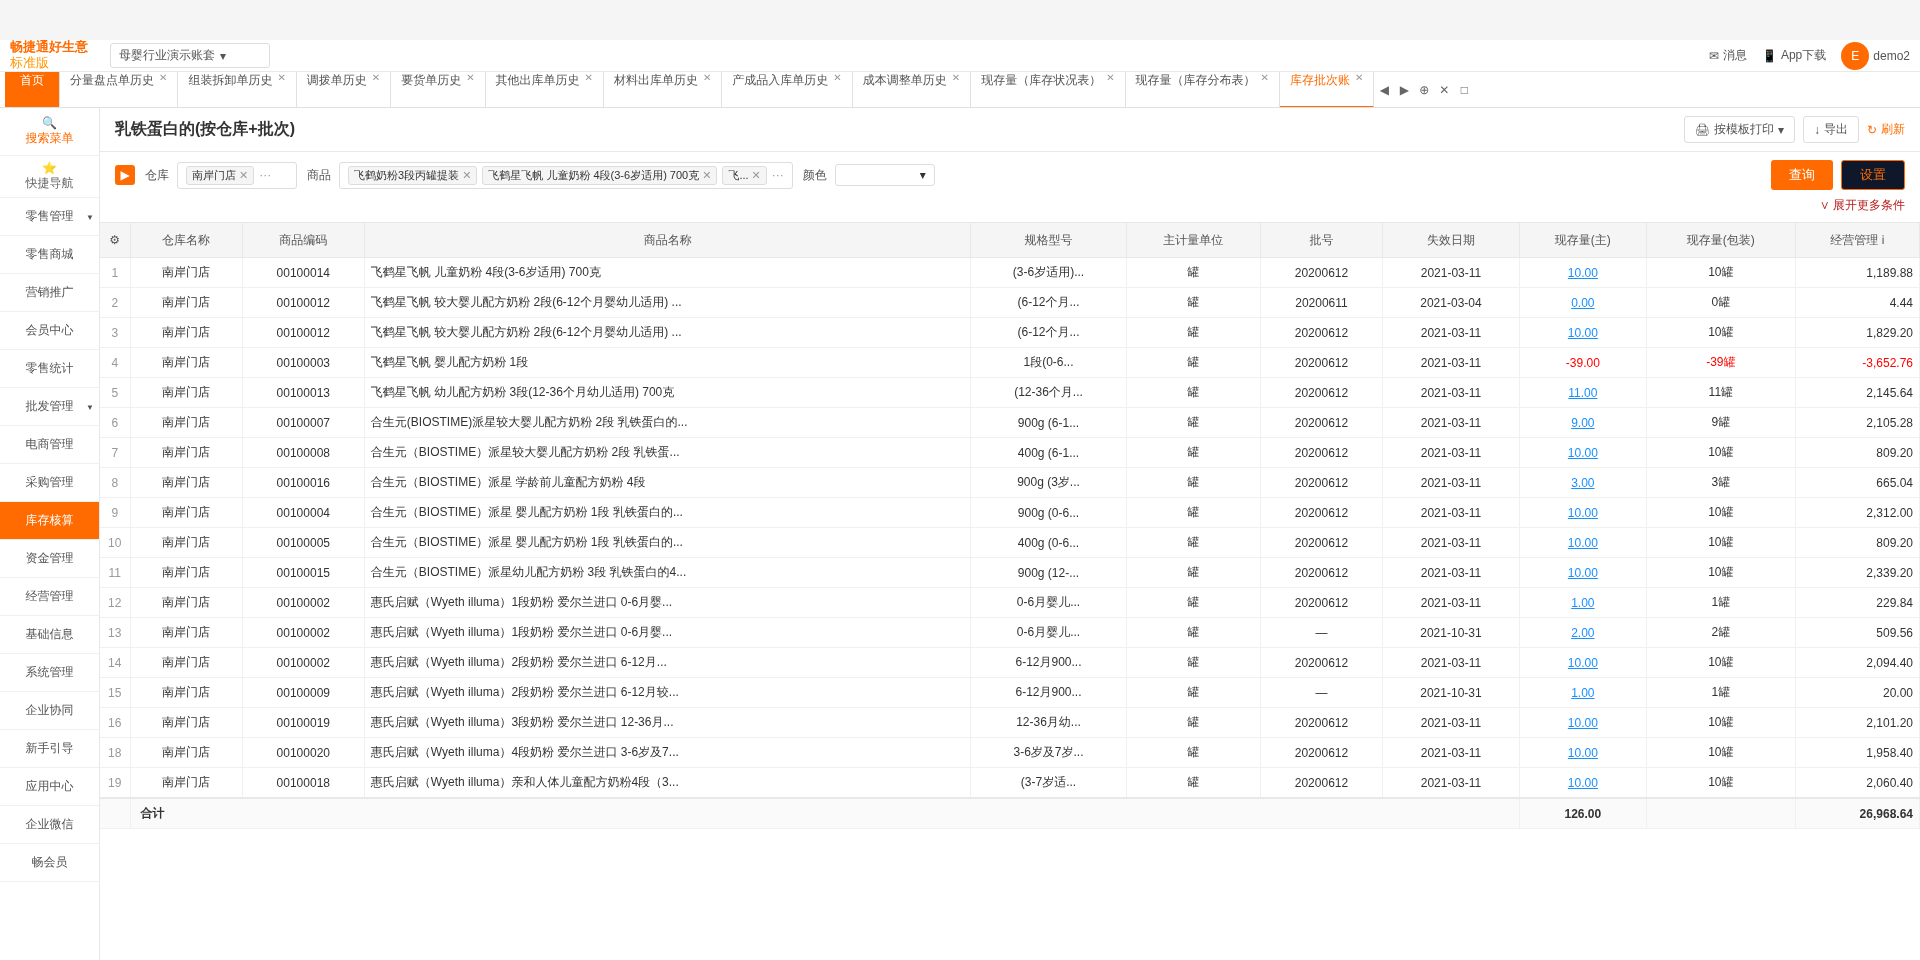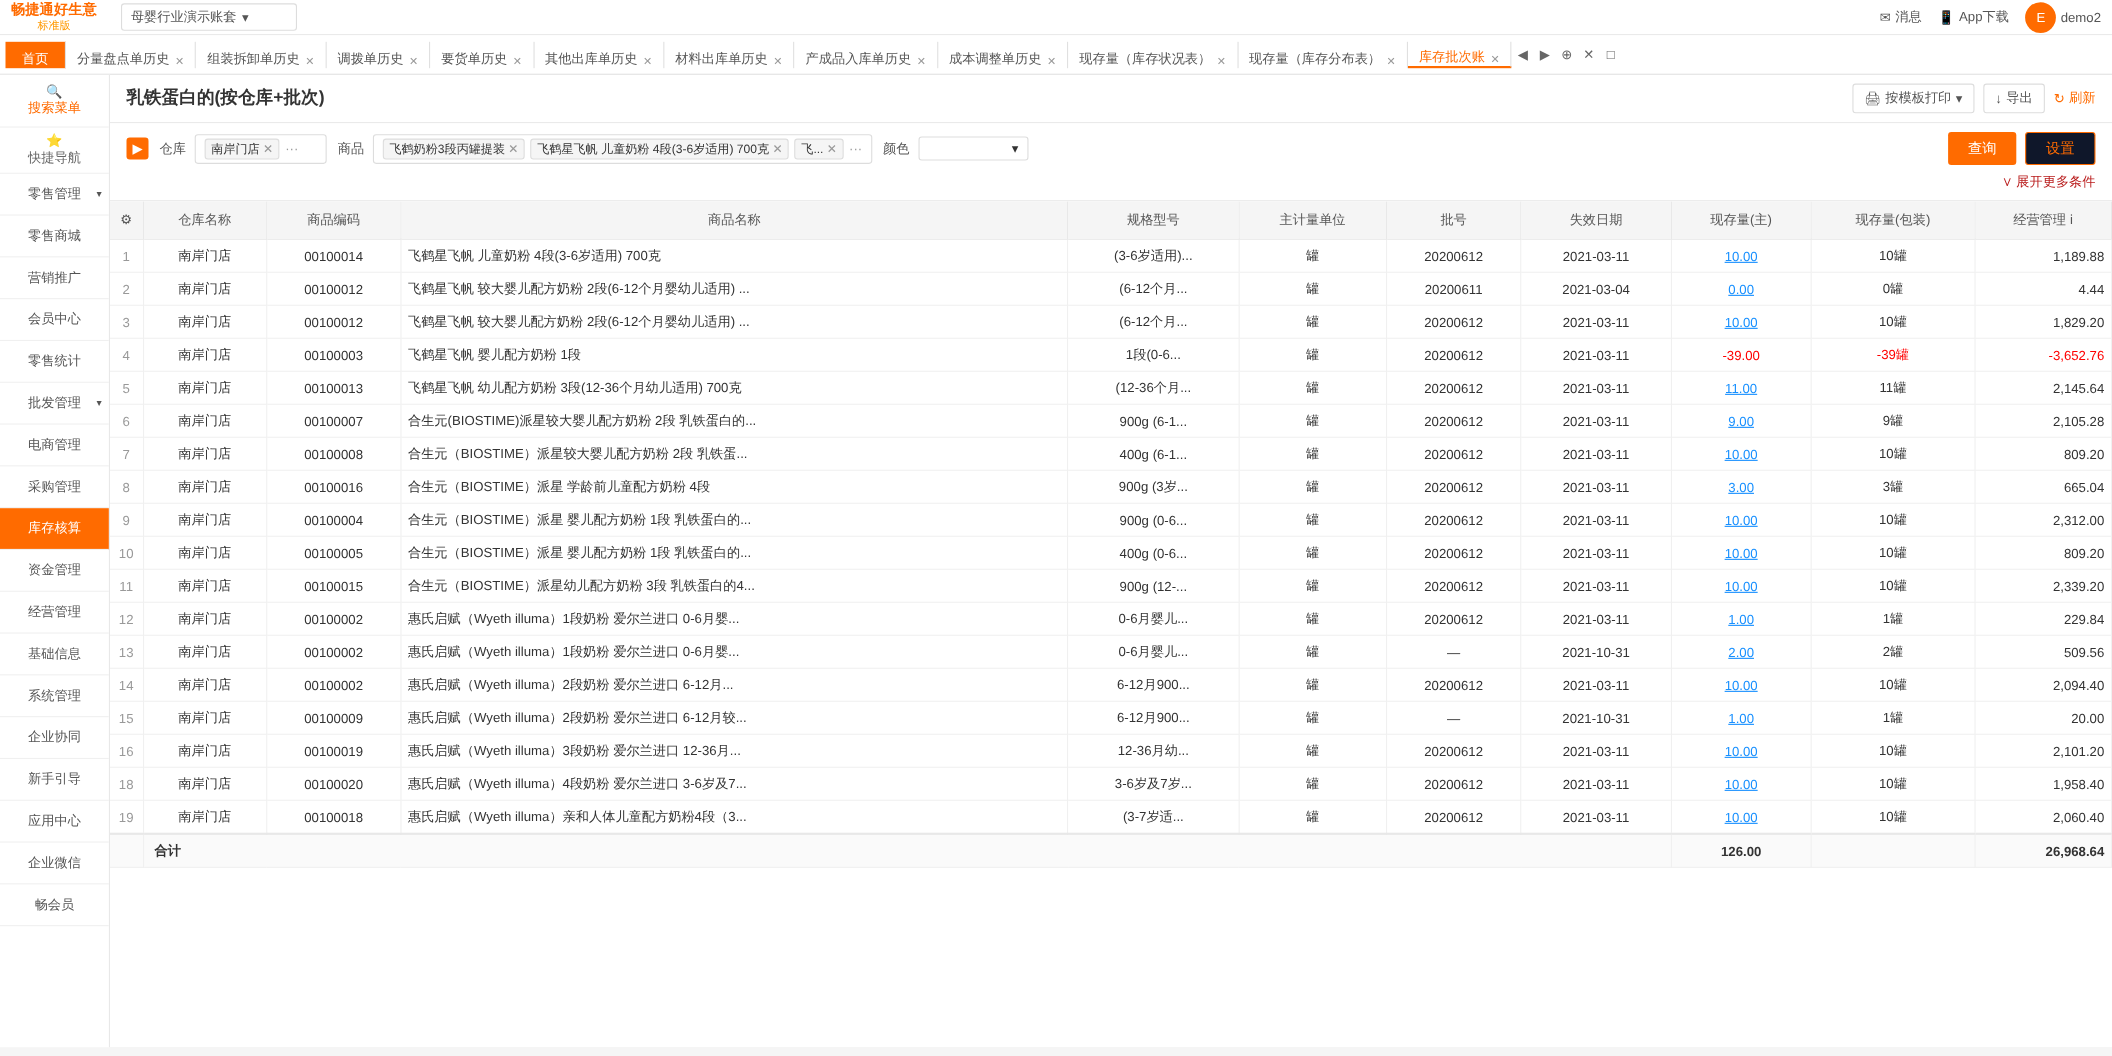--- a/index.html
+++ b/index.html
@@ -1,30 +1,30 @@
 <!DOCTYPE html>
 <html><head>
   <meta charset="utf-8">
   <style>
     * { box-sizing: border-box; margin: 0; padding: 0; }
     body { font-family: 'Microsoft YaHei', Arial, sans-serif; font-size: 12px; background: #f5f5f5; color: #333; overflow: hidden; width: 1920px; height: 960px; }
 
     
-    .top-bar { display: flex; align-items: center; background: #fff; border-bottom: 1px solid #e8e8e8; height: 32px; padding: 0 10px; }
+    .top-bar { display: flex; align-items: center; background: #fff; border-bottom: 1px solid #e8e8e8; height: 32px; padding: 0 10px; margin-top: 40px; }
     .logo-area { display: flex; align-items: center; width: 100px; }
     .logo-text { color: #ff6b00; font-size: 13px; font-weight: bold; line-height: 1.2; }
-    .logo-sub { color: #ff9900; font-size: 10px; text-align: center; }
+    .logo-sub { color: #ff9900; font-size: 13px; }
     .industry-selector { display: flex; align-items: center; border: 1px solid #ddd; border-radius: 3px; padding: 3px 8px; cursor: pointer; font-size: 12px; color: #555; gap: 5px; min-width: 160px; }
     .top-right { margin-left: auto; display: flex; align-items: center; gap: 15px; font-size: 12px; color: #555; }
     .top-right-item { display: flex; align-items: center; gap: 4px; cursor: pointer; }
     .avatar { width: 28px; height: 28px; border-radius: 50%; background: #ff6b00; display: flex; align-items: center; justify-content: center; color: #fff; font-size: 12px; }
 
     
     .tab-bar { display: flex; align-items: center; background: #fff; border-bottom: 1px solid #e0e0e0; height: 36px; padding: 0 5px; overflow: hidden; }
-    .tab-item { display: flex; align-items: flex-end; padding: 0 10px; height: 24px; border-right: 1px solid #e0e0e0; font-size: 12px; color: #555; cursor: pointer; white-space: nowrap; gap: 5px; flex-shrink: 0; }
+    .tab-item { display: flex; align-items: flex-start; padding: 0 10px; height: 36px; border-right: 1px solid #e0e0e0; font-size: 12px; color: #555; cursor: pointer; white-space: nowrap; gap: 5px; flex-shrink: 0; }
     .tab-item.active { color: #ff6b00; border-bottom: 2px solid #ff6b00; }
     .tab-home { background: #ff6b00; color: #fff; padding: 0 15px; }
     .tab-close { color: #999; font-size: 10px; }
     .tab-nav-btn { width: 20px; height: 36px; display: flex; align-items: center; justify-content: center; cursor: pointer; color: #666; flex-shrink: 0; }
 
     
     .main-layout { display: flex; height: calc(960px - 76px); }
 
     
     .sidebar { width: 100px; background: #fff; border-right: 1px solid #e8e8e8; display: flex; flex-direction: column; overflow-y: auto; }

